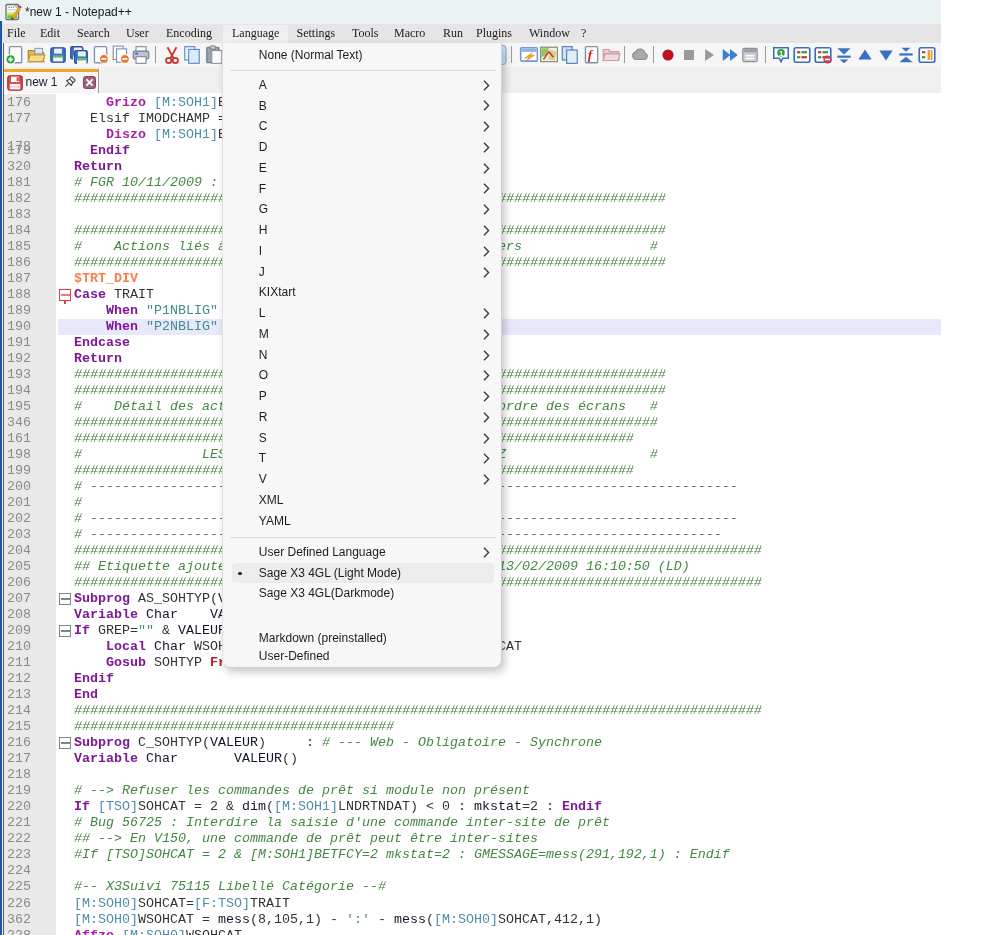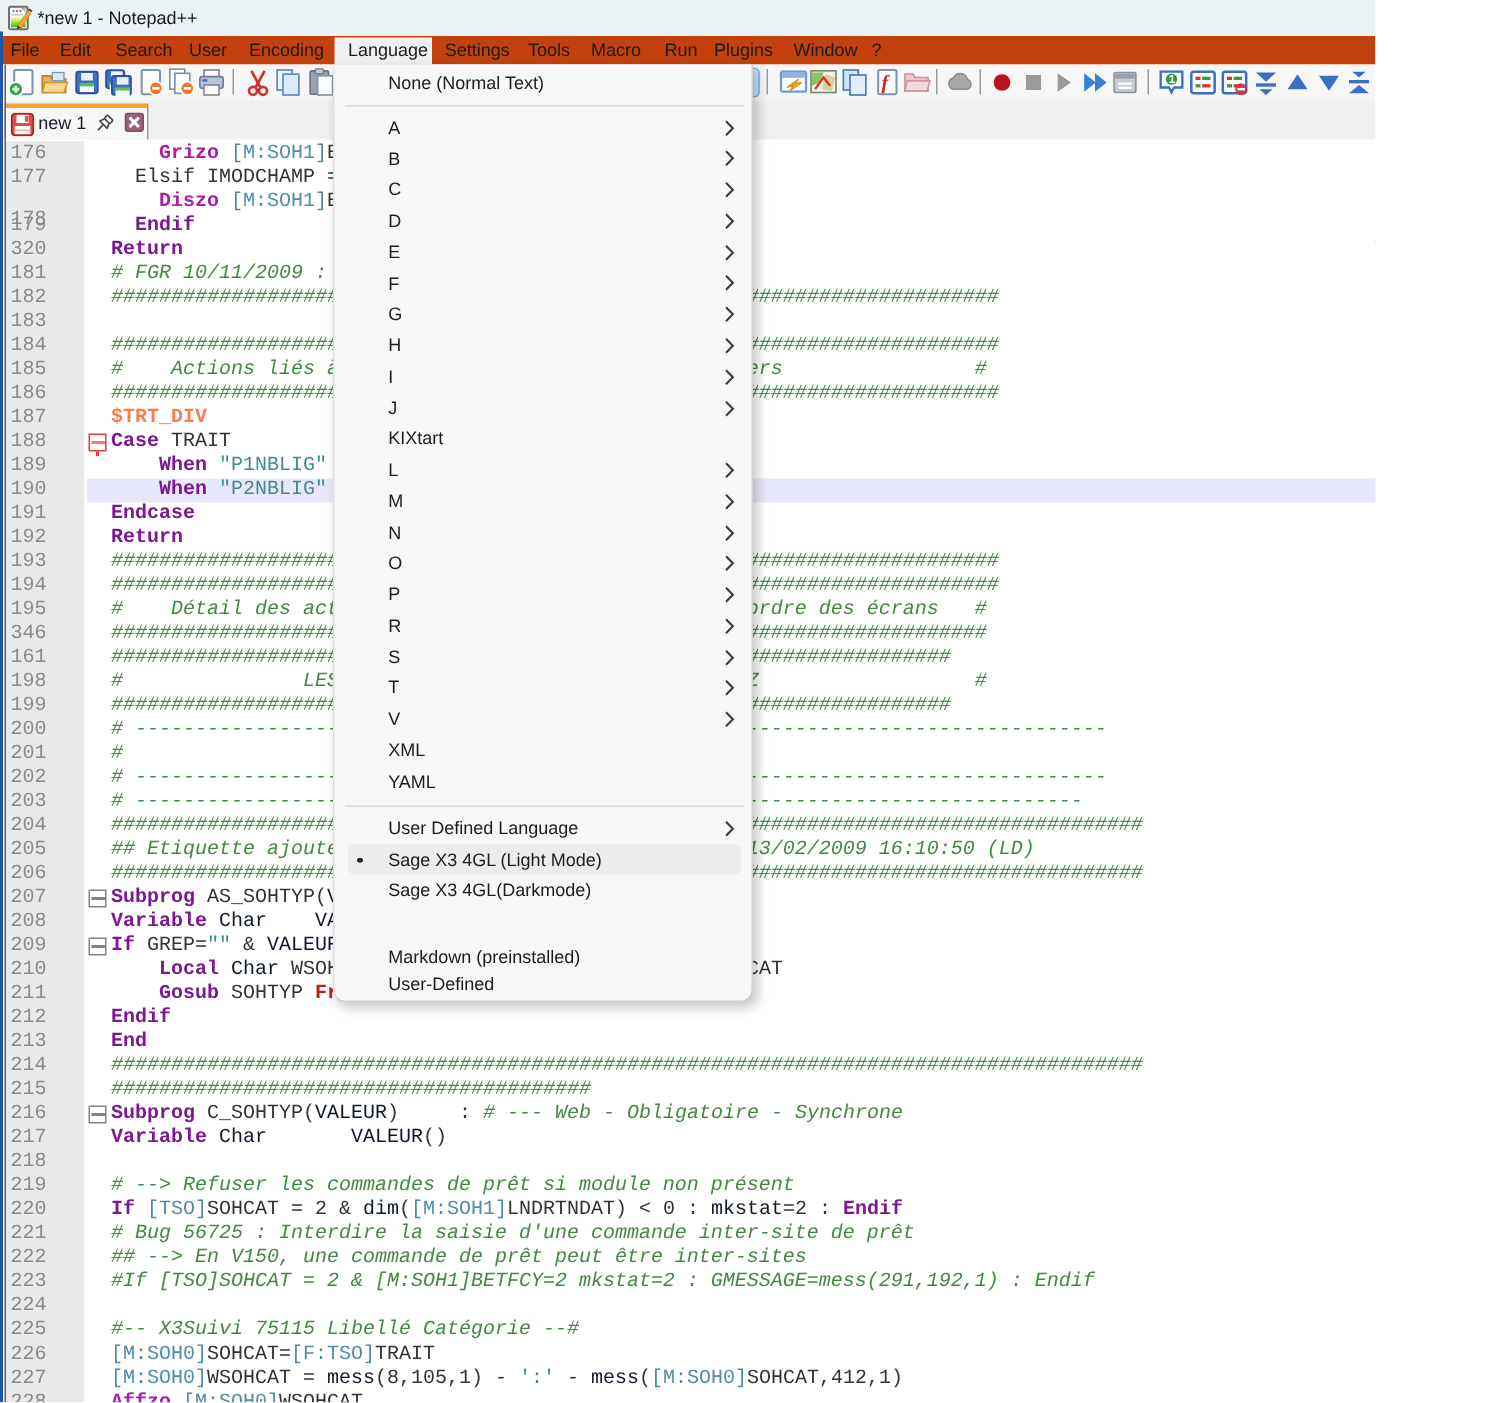--- a/index.html
+++ b/index.html
@@ -1,18 +1,18 @@
 <!DOCTYPE html>
 <html><head><meta charset="utf-8"><style>
 html,body{margin:0;padding:0;}
 #scr{position:relative;width:917px;height:935px;background:#fff;overflow:hidden;
- font-family:"Liberation Sans",sans-serif;}
+ font-family:"Liberation Sans",sans-serif;padding-left:24px;}
 .title{position:absolute;left:0;top:0;width:100%;height:24px;background:#eaf2f4;}
 .title span{position:absolute;left:25px;top:0;line-height:24px;font-size:12px;color:#1a1a1a;}
-.menubar{position:absolute;left:0;top:24px;width:100%;height:19px;background:#c2410c;font-size:12px;color:#1b1b1b;}
+.menubar{position:absolute;left:0;top:24px;width:100%;height:19px;background:#e5e5e5;font-size:12px;color:#1b1b1b;font-family:Liberation Serif, serif;}
 .mhl{position:absolute;left:222.5px;top:0.5px;width:65.5px;height:18.5px;background:#f0f0f0;}
 .toolbar{position:absolute;left:0;top:43px;width:100%;height:24px;background:#f6f6f6;}
 .tabbar{position:absolute;left:0;top:67px;width:100%;height:26px;background:#f0f0f0;}
 .tabline{position:absolute;left:0;top:92.6px;width:100%;height:1.4px;background:#7f7f7f;}
 .tab{position:absolute;left:1.5px;top:1.5px;width:97px;height:24.5px;background:#f6f6f6;border-left:1px solid #9a9a9a;border-right:1px solid #9a9a9a;box-sizing:border-box;}
 .tabtop{position:absolute;left:0;top:0;width:100%;height:3.6px;background:#f5a52c;}
 .editor{position:absolute;left:0;top:94px;width:100%;height:841px;background:#fff;}
 .lb1{position:absolute;left:0;top:21px;width:1.6px;height:914px;background:#1c56a4;}
 .lb2{position:absolute;left:1.6px;top:43px;width:1.4px;height:892px;background:#f5ece6;}
 .lb3{position:absolute;left:3px;top:43px;width:1.2px;height:892px;background:#606060;}
@@ -362,21 +362,21 @@
 <div class="gn" style="top:831.46px">222</div>
 <div class="ln" style="top:847.47px"><span class="c">#If [TSO]SOHCAT = 2 &amp; [M:SOH1]BETFCY=2 mkstat=2 : GMESSAGE=mess(291,192,1) : Endif</span></div>
 <div class="gn" style="top:847.47px">223</div>
 <div class="ln" style="top:863.48px"></div>
 <div class="gn" style="top:863.48px">224</div>
 <div class="ln" style="top:879.49px"><span class="c">#-- X3Suivi 75115 Libellé Catégorie --#</span></div>
 <div class="gn" style="top:879.49px">225</div>
 <div class="ln" style="top:895.50px"><span class="t">[M:SOH0]</span><span class="p">SOHCAT=</span><span class="t">[F:TSO]</span><span class="p">TRAIT</span></div>
 <div class="gn" style="top:895.50px">226</div>
 <div class="ln" style="top:911.51px"><span class="t">[M:SOH0]</span><span class="p">WSOHCAT = </span><span class="b">mess</span><span class="p">(8,105,1) - </span><span class="s">':'</span><span class="p"> - </span><span class="b">mess</span><span class="p">(</span><span class="t">[M:SOH0]</span><span class="p">SOHCAT,412,1)</span></div>
-<div class="gn" style="top:911.51px">227</div>
+<div class="gn" style="top:911.51px">362</div>
 <div class="ln" style="top:927.52px"><span class="f">Affzo</span><span class="p"> </span><span class="t">[M:SOH0]</span><span class="p">WSOHCAT</span></div>
 <div class="gn" style="top:927.52px">228</div>
       <div style="position:absolute;left:59px;top:289.12px;width:12px;height:12px;border:1.5px solid #ea3b3b;background:#fdfdfd;box-sizing:border-box;"></div>
       <div style="position:absolute;left:61.4px;top:294.12px;width:8.2px;height:2.0px;background:#f27b7b;"></div>
       <div style="position:absolute;left:64.3px;top:301.12px;width:1.5px;height:3.2px;background:#ea3b3b;"></div>
       <div style="position:absolute;left:59px;top:593.31px;width:12px;height:12px;border:1.5px solid #848484;background:#fdfdfd;box-sizing:border-box;"></div>
       <div style="position:absolute;left:61.4px;top:598.31px;width:8.2px;height:2.0px;background:#848484;"></div>
       <div style="position:absolute;left:59px;top:625.33px;width:12px;height:12px;border:1.5px solid #848484;background:#fdfdfd;box-sizing:border-box;"></div>
       <div style="position:absolute;left:61.4px;top:630.33px;width:8.2px;height:2.0px;background:#848484;"></div>
       <div style="position:absolute;left:59px;top:737.40px;width:12px;height:12px;border:1.5px solid #848484;background:#fdfdfd;box-sizing:border-box;"></div>

